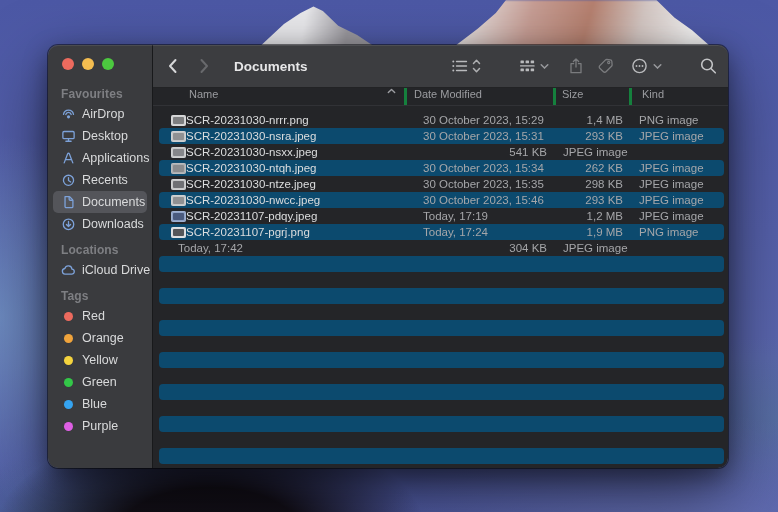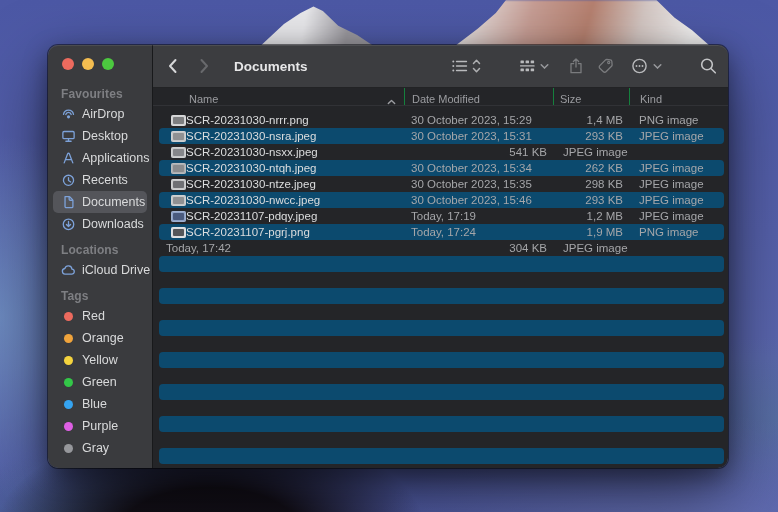--- a/index.html
+++ b/index.html
@@ -57,32 +57,32 @@
   .tb-back{left:14px;} .tb-fwd{left:46px;} .tb-title{left:81px;}
   .tb-view{left:299px; gap:4px;} .tb-group{left:367px; gap:5px;}
   .tb-share{left:416px;} .tb-tag{left:445px;} .tb-more{left:478px; gap:5px;} .tb-search{right:11px;}
   .tb-title { font-size:13.5px; font-weight:700; color:#e7e7e8; }
   .dim svg { opacity:.5; }
 
   
   .content { flex:1; overflow:hidden; }
   .header-row { display:grid; grid-template-columns:245px 149px 76px 96px;
     height:18px; padding:0 4px 0 6px; font-size:11px; color:#9b9ca0; border-bottom:1px solid #313236; }
-  .hcell { display:flex; align-items:flex-end; padding-left:7px; height:100%; }
-  .hcell + .hcell { border-left:1px solid #15803d; }
+  .hcell { display:flex; align-items:flex-start; padding-left:7px; height:100%; }
+  .hcell + .hcell { border-left:3px solid #15803d; }
   .hcell-name { justify-content:space-between; padding-left:30px; padding-right:8px; }
   .hcell-size { padding-left:6px; } .hcell-kind { padding-left:10px; }
   .rows { padding:6px 4px 0 6px; }
   .row { display:grid; grid-template-columns:245px 149px 76px 96px; height:16px;
     align-items:center; border-radius:4px; font-size:11.5px; }
   .row.alt { background:#0c4a6e; }
   .cell-name { display:flex; align-items:center; padding-left:12px; color:#dcddde; white-space:nowrap; overflow:hidden; }
   .thumb { width:15px; height:11px; border-radius:2px; position:relative; flex-shrink:0; box-shadow:inset 0 0 0 .5px rgba(255,255,255,.3); }
   .thumb i { position:absolute; left:2px; right:2px; top:2px; bottom:2px; border-radius:1px; display:block; }
-  .cell-date { color:#a5a6a9; padding-left:7px; white-space:nowrap; }
+  .cell-date { color:#a5a6a9; padding-left:7px; white-space:nowrap;margin-left:12px; }
   .cell-size { color:#a5a6a9; text-align:right; padding-right:6px; white-space:nowrap; }
   .cell-kind { color:#a5a6a9; padding-left:10px; white-space:nowrap; }
 </style>
 </head>
 <body>
 
 <div class="desktop">
   <div class="peak peak-center"></div>
   <div class="peak peak-right"></div>
 </div>
@@ -194,26 +194,20 @@
             <span class="side-ic">
               <span class="tag-dot" style="background: rgb(53, 164, 241);"></span>
             </span>
             <span>Blue</span>
           </div>
           <div class="side-item">
             <span class="side-ic">
               <span class="tag-dot" style="background: rgb(222, 95, 228);"></span>
             </span>
             <span>Purple</span>
-          </div>
-          <div class="side-item">
-            <span class="side-ic">
-              <span class="tag-dot" style="background: rgb(150, 151, 155);"></span>
-            </span>
-            <span>Gray</span>
           </div>
         </div>
       </div>
   </div>
 
   <div class="main">
 
     <div class="toolbar">
       <span class="tb tb-back">
         <svg width="11" height="17" viewBox="0 0 11 17">

